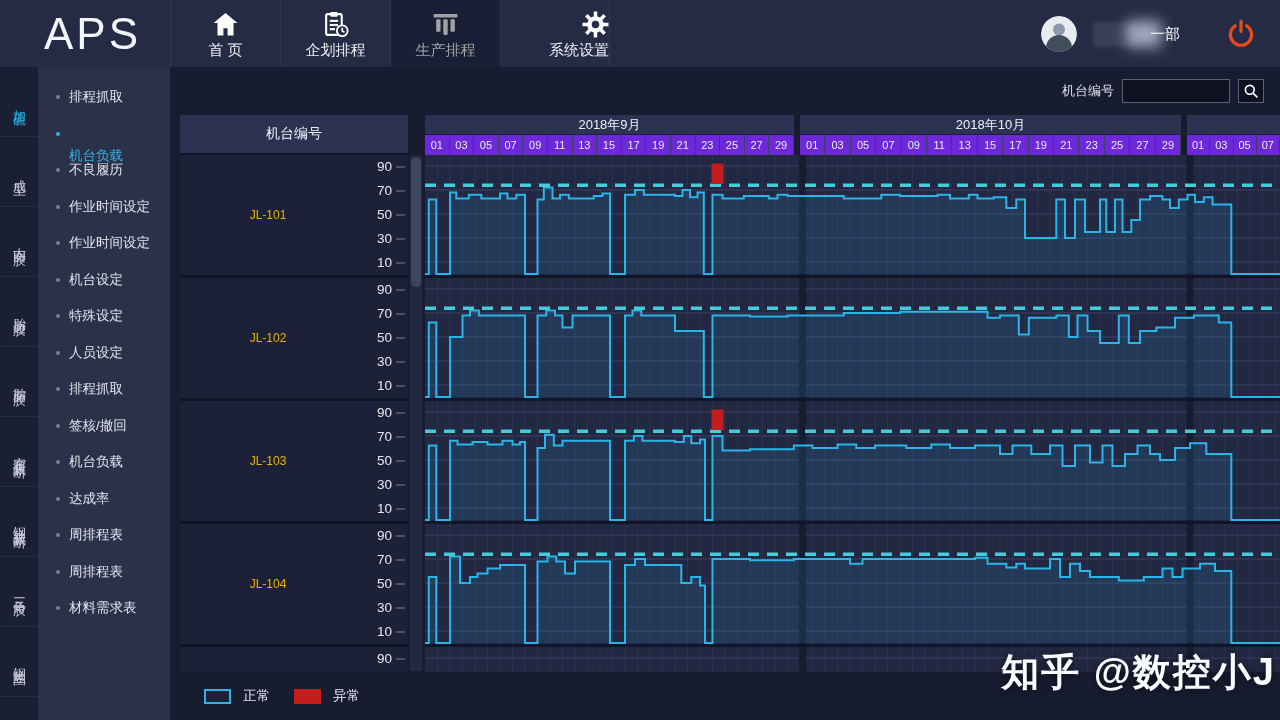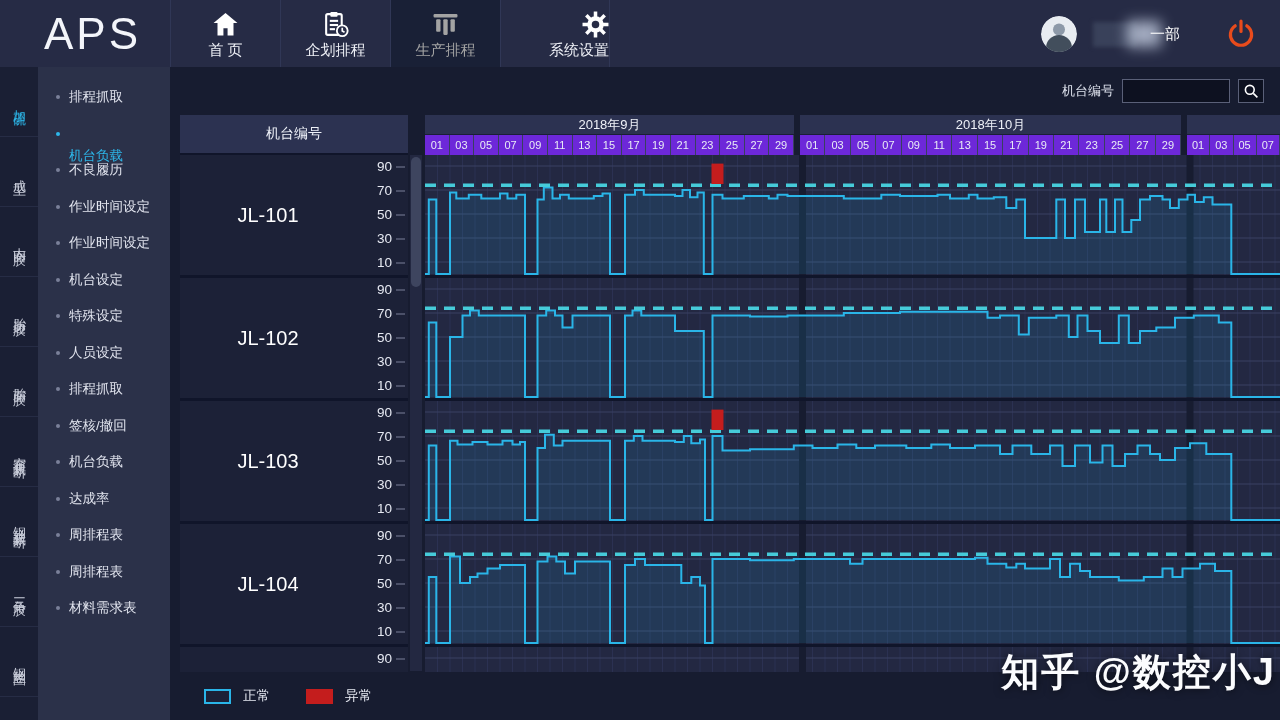--- a/index.html
+++ b/index.html
@@ -40,36 +40,36 @@
   
   .main { position:absolute; left:170px; top:67px; width:1110px; height:653px; }
   .toolbar { position:absolute; top:12px; right:16px; display:flex; align-items:center; gap:8px; }
   .toolbar .search-label { font-size:13px; color:#dfe3ee; }
   .search-input { width:108px; height:24px; background:#0d1120; border:1px solid #5a6078; color:#e8ebf4; font-size:12px; padding:0 5px; outline:none; }
   .search-btn { width:26px; height:24px; background:#0d1120; border:1px solid #5a6078; display:flex; align-items:center; justify-content:center; cursor:pointer; }
 
   .machine-panel { position:absolute; left:10px; top:48px; width:228px; height:557px; overflow:hidden; }
   .m-head { height:40px; background:#2c3251; border-bottom:2px solid #10152a; display:flex; align-items:center; justify-content:center; font-size:14px; color:#eef1f8; }
   .m-row { position:relative; height:123px; background:#1c2137; border-bottom:3px solid #10152a; overflow:visible; }
-  .m-id { position:absolute; left:0; right:52px; top:50%; transform:translateY(-50%); text-align:center; font-size:20px; color:#ffffff; }
+  .m-id { position:absolute; left:0; right:52px; top:50%; transform:translateY(-50%); text-align:center; font-size:12px; color:#eab308; }
   .ytick { position:absolute; right:16px; transform:translateY(-50%); font-size:13.5px; color:#e6e9f2; }
   .ytick::after { content:""; position:absolute; left:calc(100% + 4px); top:50%; width:9px; height:1px; background:#7a8099; }
 
   .v-scroll { position:absolute; left:240px; top:88px; width:12px; height:516px; background:#232841; }
   .v-thumb { position:absolute; left:1px; top:2px; width:10px; height:130px; background:#3e455f; border-radius:5px; cursor:pointer; }
 
   .time-panel { position:absolute; left:255px; top:48px; width:855px; height:557px; overflow:hidden; }
   .month-row { display:flex; height:20px; }
   .month-cell { background:#2c3251; color:#eef1f8; font-size:13px; display:flex; align-items:center; justify-content:center; border-bottom:1px solid #1a1f36; }
   .days-row { display:flex; height:20px; }
   .days-block { display:flex; }
   .day-cell { flex:1; background:#6d28d9; border-right:1px solid #39405f; display:flex; align-items:center; justify-content:center; font-size:11px; color:#e9ecf5; }
   .c-row { height:123px; background:#232842; border-bottom:3px solid #10152a; }
 
-  .legend { position:absolute; left:34px; top:620px; display:flex; gap:36px; align-items:center; }
+  .legend { position:absolute; left:34px; top:620px; display:flex; gap:24px; align-items:center; }
   .legend-item { display:flex; align-items:center; gap:12px; }
   .legend-swatch { width:27px; height:15px; }
   .legend-swatch.normal { background:#1c2137; border:2px solid #2ab5e8; }
   .legend-swatch.abnormal { background:#c41d1d; border:2px solid #c41d1d; }
   .legend-label { font-size:13.5px; color:#e6e9f2; }
 
   .watermark { position:absolute; right:4px; top:580px; font-size:38px; font-weight:bold; color:#fbfcfe; letter-spacing:2px; text-shadow:0 0 8px rgba(0,0,0,.65); }
 </style>
 </head>
 <body>

